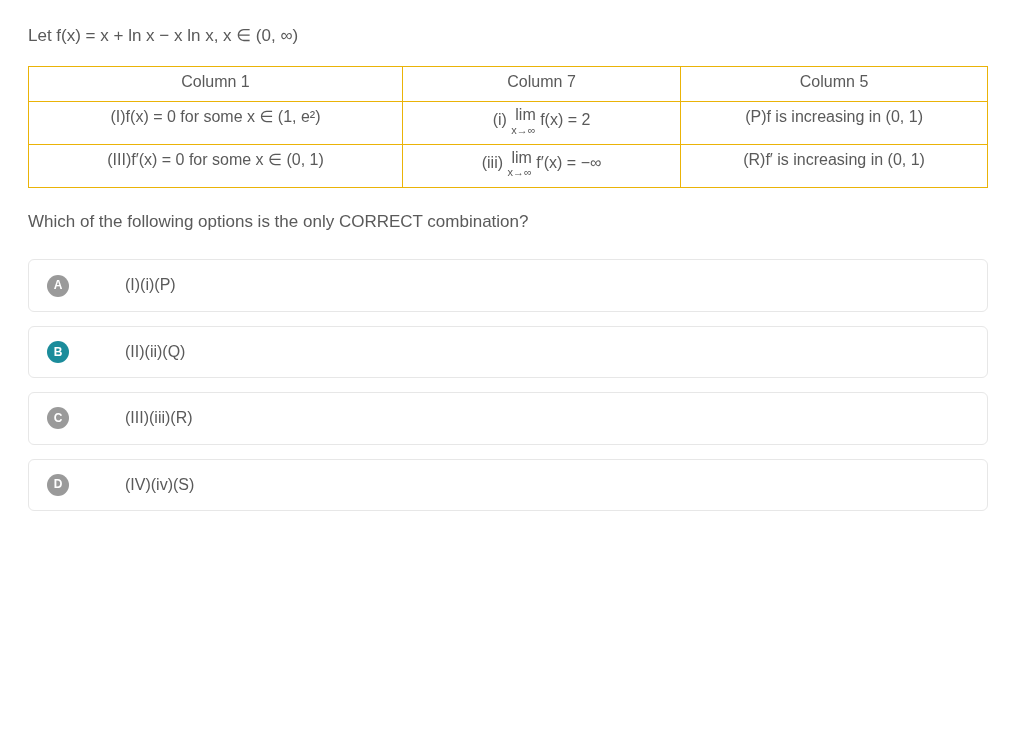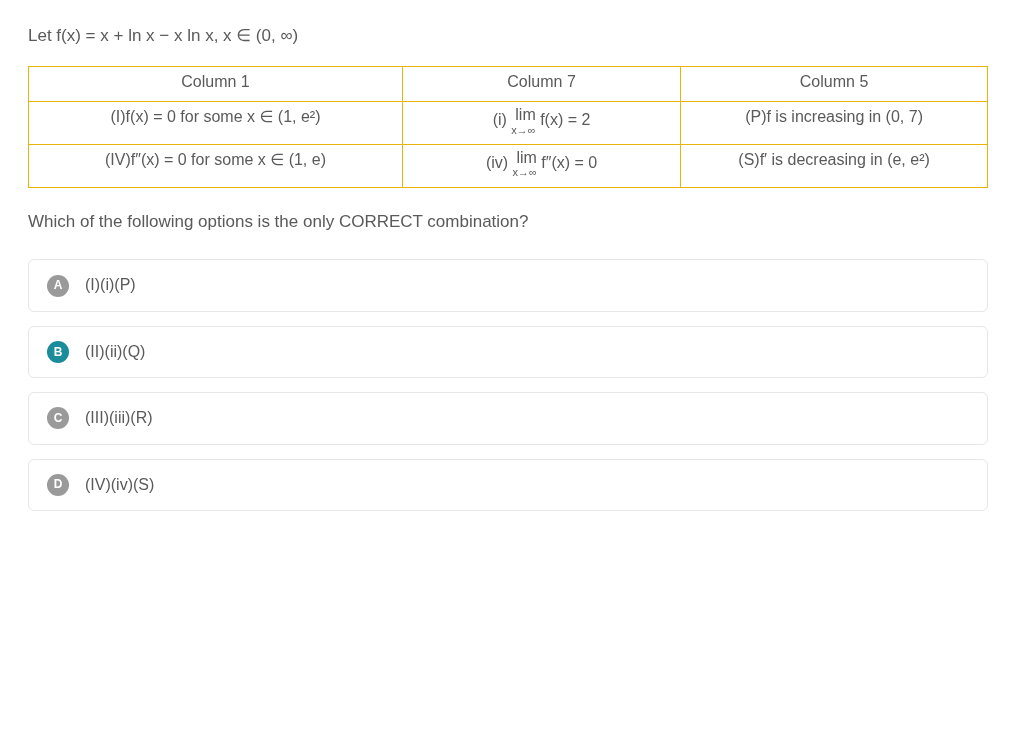--- a/index.html
+++ b/index.html
@@ -62,49 +62,49 @@
       font-size: 12px;
       font-weight: 700;
       display: flex;
       align-items: center;
       justify-content: center;
       flex-shrink: 0;
     }
     .option.selected .letter {
       background: #1b8c9b;
     }
-    .option .txt { color: #5a5a5a; font-size: 16px; }
+    .option .txt { color: #5a5a5a; font-size: 16px; margin-left: 40px; }
   </style>
 </head>
 <body>
 
 <div class="intro">Let f(x) = x + ln x − x ln x,    x ∈ (0, ∞)</div>
 
 <table>
   <thead>
     <tr>
       <th class="col1">Column 1</th>
       <th class="col2">Column 7</th>
       <th class="col3">Column 5</th>
     </tr>
   </thead>
   <tbody>
     <tr>
       <td class="col1 cell">(I)f(x) = 0 for some x ∈ (1, e²)</td>
       <td class="col2 cell">
         <span>(i) </span><span class="lim-block"><span class="top">lim</span><span class="bot">x→∞</span></span><span> f(x) = 2</span>
       </td>
-      <td class="col3 cell">(P)f is increasing in (0, 7)</td>
+      <td class="col3 cell">(P)f is increasing in (0, 1)</td>
     </tr>
     <tr>
-      <td class="col1 cell">(IV)f″(x) = 0 for some x ∈ (1, e)</td>
+      <td class="col1 cell">(III)f′(x) = 0 for some x ∈ (0, 1)</td>
       <td class="col2 cell">
-        <span>(iv) </span><span class="lim-block"><span class="top">lim</span><span class="bot">x→∞</span></span><span> f″(x) = 0</span>
+        <span>(iii) </span><span class="lim-block"><span class="top">lim</span><span class="bot">x→∞</span></span><span> f′(x) = −∞</span>
       </td>
-      <td class="col3 cell">(S)f′ is decreasing in (e, e²)</td>
+      <td class="col3 cell">(R)f′ is increasing in (0, 1)</td>
     </tr>
   </tbody>
 </table>
 
 <div class="question">Which of the following options is the only CORRECT combination?</div>
 
 <div class="option">
   <div class="letter">A</div>
   <div class="txt">(I)(i)(P)</div>
 </div>

